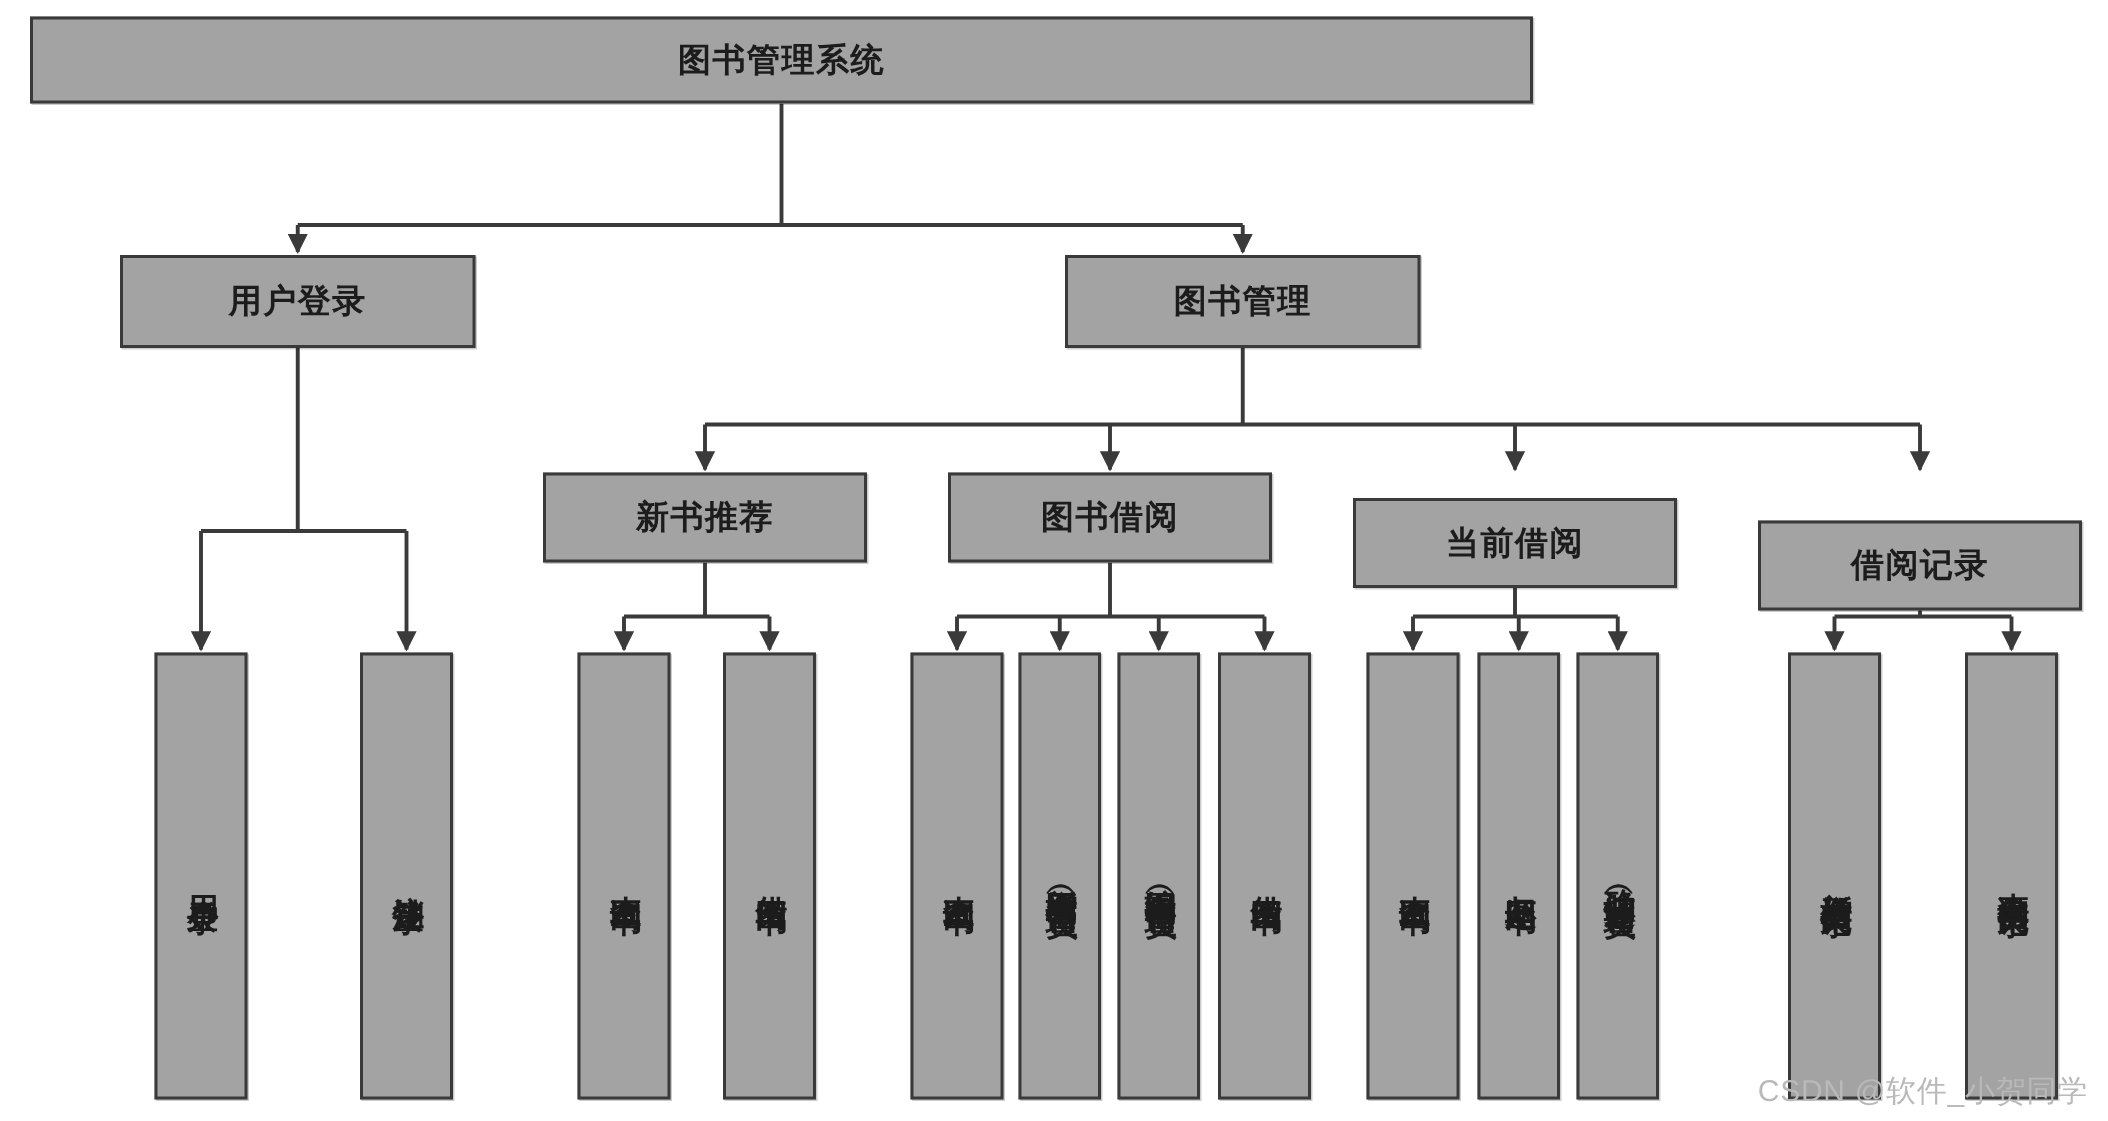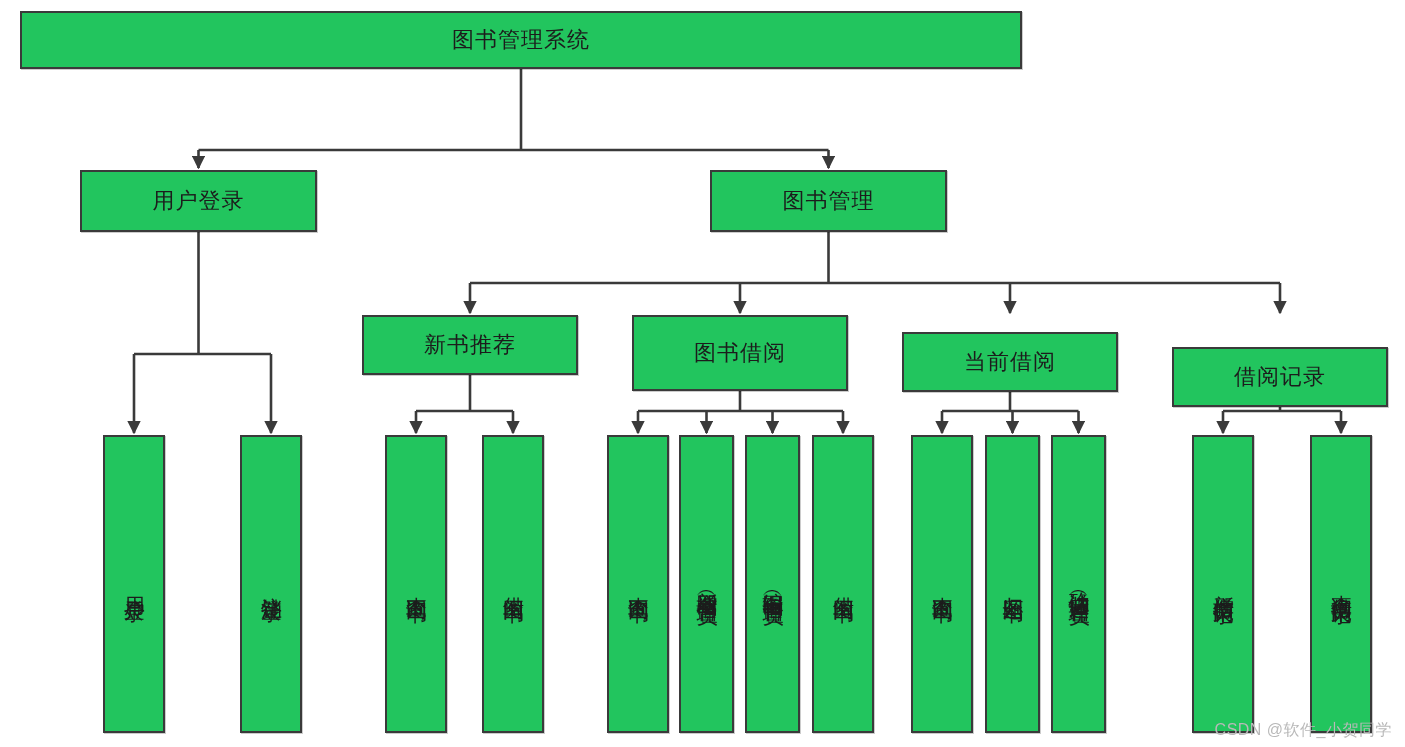--- a/index.html
+++ b/index.html
@@ -21,26 +21,27 @@
   #tree-svg {
     position: absolute;
     left: 0;
     top: 0;
     width: 1405px;
     height: 747px;
   }
   .node-box {
     position: absolute;
     box-sizing: border-box;
-    background: #22c55e;
+    background: #a3a3a3;
     border: 2.5px solid #3a3a3a;
     display: flex;
     align-items: center;
     justify-content: center;
     box-shadow: 1px 1px 0 rgba(0,0,0,0.20);
+    font-weight: bold;
   }
   .node-label-h {
     font-size: 22px;
     color: #1c1c1c;
     letter-spacing: 1px;
     line-height: 1;
     white-space: nowrap;
     font-family: "Liberation Sans", "DejaVu Sans", sans-serif;
   }
   .node-box.leaf {
@@ -55,21 +56,21 @@
     writing-mode: vertical-rl;
     text-orientation: upright;
     white-space: nowrap;
     letter-spacing: 2px;
     font-family: "Liberation Sans", "DejaVu Sans", sans-serif;
   }
   #watermark {
     position: absolute;
     right: 13px;
     bottom: 6px;
-    font-size: 16px;
+    font-size: 20px;
     color: #b9b9b9;
     letter-spacing: 0.5px;
     white-space: nowrap;
     font-family: "Liberation Sans", "DejaVu Sans", sans-serif;
     pointer-events: none;
   }
 </style>
 </head>
 <body>
 
@@ -124,21 +125,21 @@
       </div>
       <div class="node-box" style="left: 80px; top: 170px; width: 237px; height: 62px;">
         <span class="node-label-h">用户登录</span>
       </div>
       <div class="node-box" style="left: 710px; top: 170px; width: 237px; height: 62px; text-align: center;">
         <span class="node-label-h">图书管理</span>
       </div>
       <div class="node-box" style="left: 362px; top: 315px; width: 216px; height: 60px;">
         <span class="node-label-h">新书推荐</span>
       </div>
-      <div class="node-box" style="left: 632px; top: 315px; width: 216px; height: 76px;">
+      <div class="node-box" style="left: 632px; top: 315px; width: 216px; height: 60px;">
         <span class="node-label-h">图书借阅</span>
       </div>
       <div class="node-box" style="left: 902px; top: 332px; width: 216px; height: 60px;">
         <span class="node-label-h">当前借阅</span>
       </div>
       <div class="node-box" style="left: 1172px; top: 315px; width: 216px; height: 60px; margin-top: 32px;">
         <span class="node-label-h">借阅记录</span>
       </div>
       <div class="node-box leaf" style="left: 103px; top: 435px; width: 62px; height: 298px;">
         <span class="node-label-v">用户登录</span>

